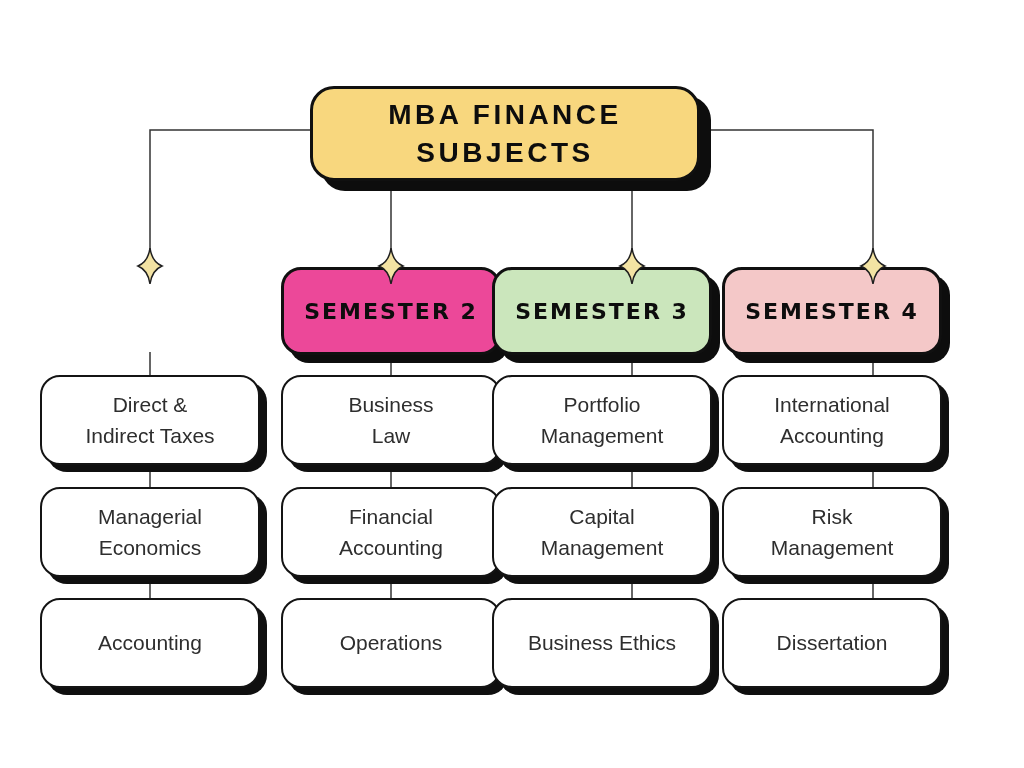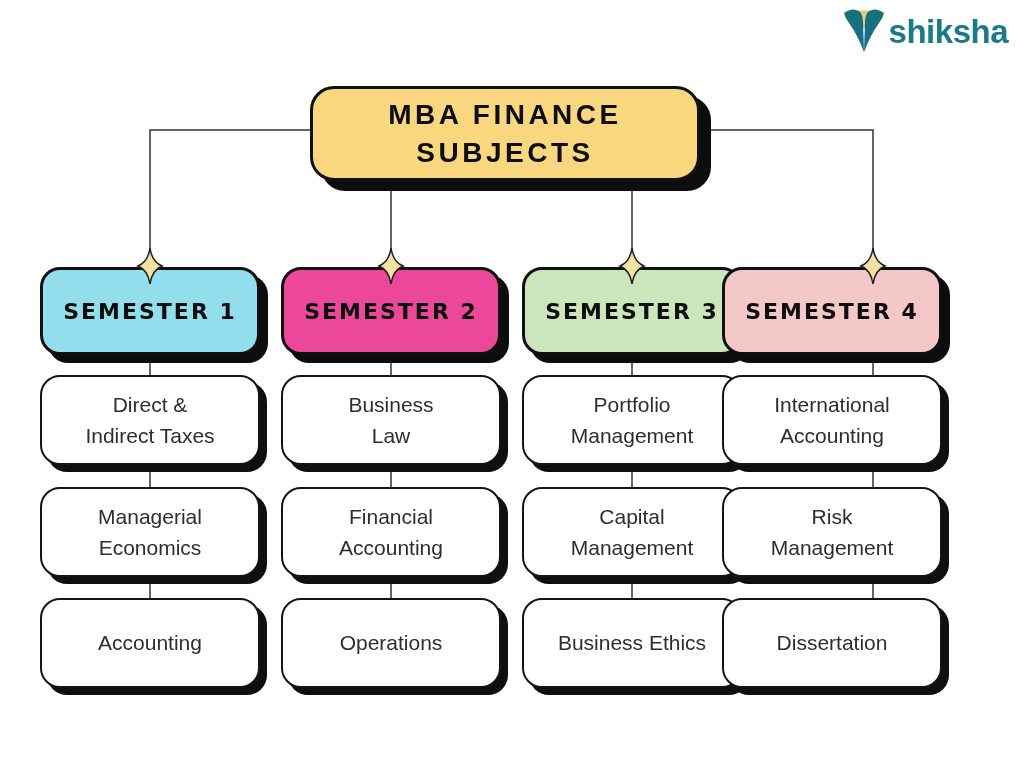--- a/index.html
+++ b/index.html
@@ -41,21 +41,21 @@
     width:220px; height:90px;
     border:2.5px solid #141414; border-radius:20px;
     box-shadow:7px 7px 0 #0f0f0f;
   }
   .subject-label {
     font-size:21px; color:#2e2e2e; white-space:pre-line;
     text-align:center; line-height:1.5;
   }
 
   .col-0 { left:40px; }  .col-1 { left:281px; }
-  .col-2 { left:522px; } .col-3 { left:722px; }
+  .col-2 { left:492px; } .col-3 { left:722px; }
   .row-0 { top:375px; }  .row-1 { top:487px; }  .row-2 { top:598px; }
 
   .sparkle { position:absolute; z-index:3; width:30px; height:40px; }
   .sp-0 { left:135px; top:246px; }
   .sp-1 { left:376px; top:246px; }
   .sp-2 { left:617px; top:246px; }
   .sp-3 { left:858px; top:246px; }
 
   .logo {
     position:absolute; top:8px; right:16px; z-index:2;
@@ -85,37 +85,26 @@
         <path d="M391,574 V601"></path>
       <path d="M632,352 V378"></path>
         <path d="M632,462 V490"></path>
         <path d="M632,574 V601"></path>
       <path d="M873,352 V378"></path>
         <path d="M873,462 V490"></path>
         <path d="M873,574 V601"></path>
     </g>
   </svg>
 
-  <div class="logo">
-    <svg width="44" height="48" viewBox="0 0 44 48">
-      <circle cx="22" cy="11" r="9" fill="#EFCB74"></circle>
-      <path d="M2,5 Q10,-1 17,3 Q21,6 21,14 L22,44 Q15,26 7,15 Q3,10 2,5 Z" fill="#17707F"></path>
-      <path d="M42,5 Q34,-1 27,3 Q23,6 23,14 L22,44 Q29,26 37,15 Q41,10 42,5 Z" fill="#17707F"></path>
-    </svg>
-    <span class="logo-text">shiksha</span>
-  </div>
 
   <div class="node title-box" style="background: rgb(248, 215, 126);">
     <div class="title-label">MBA FINANCE
 SUBJECTS</div>
   </div>
 
-  <div class="node sem-box col-0" style="background: rgb(147, 222, 237);">
-    <span class="sem-label">SEMESTER 1</span>
-  </div>
   <div class="node sem-box col-1" style="background: #ec4899;">
     <span class="sem-label">SEMESTER 2</span>
   </div>
   <div class="node sem-box col-2" style="background: rgb(203, 230, 188);">
     <span class="sem-label">SEMESTER 3</span>
   </div>
   <div class="node sem-box col-3" style="background: rgb(244, 200, 200);">
     <span class="sem-label">SEMESTER 4</span>
   </div>
 

